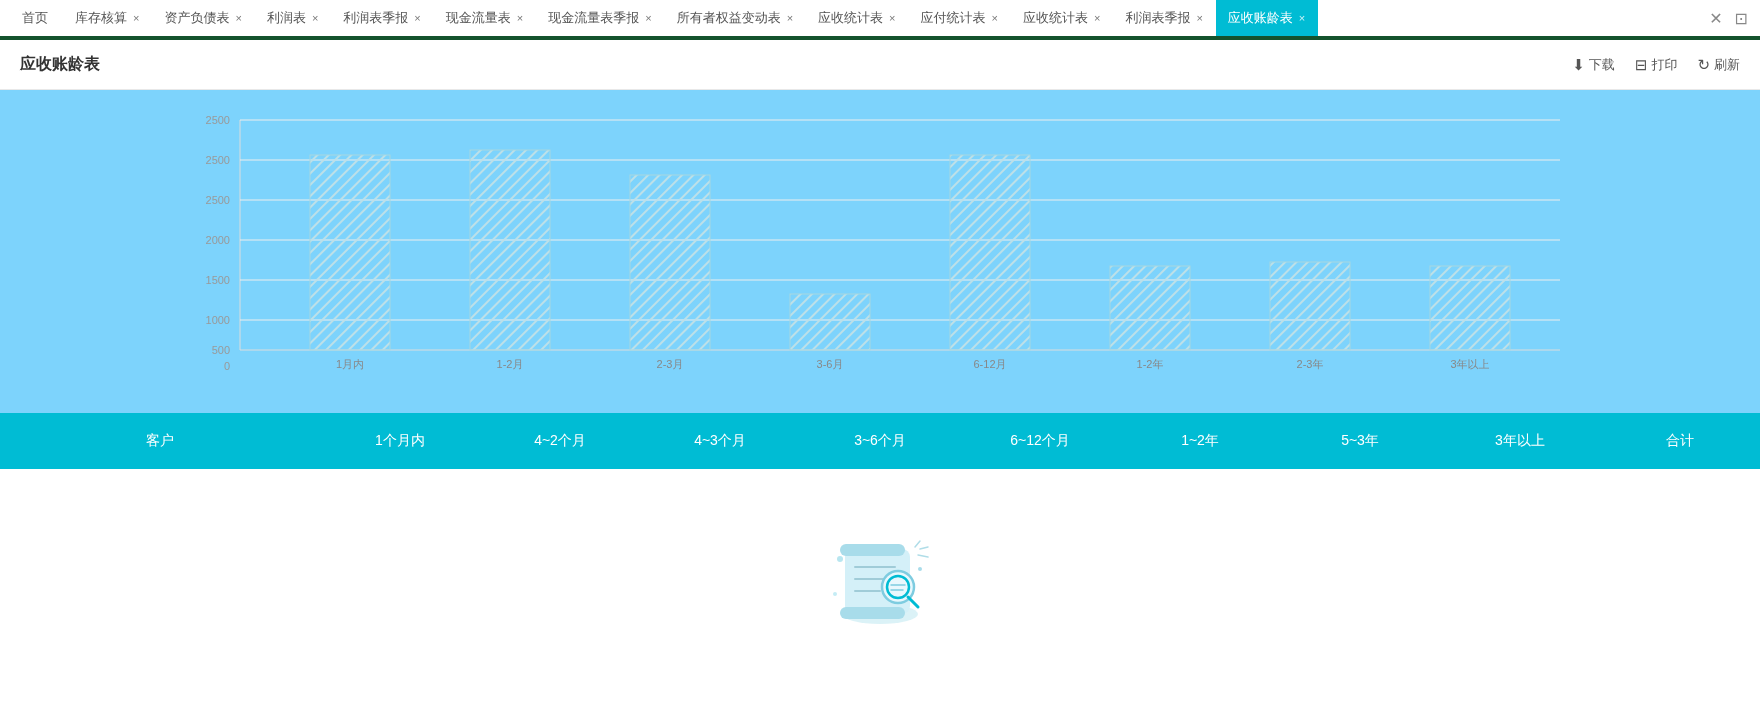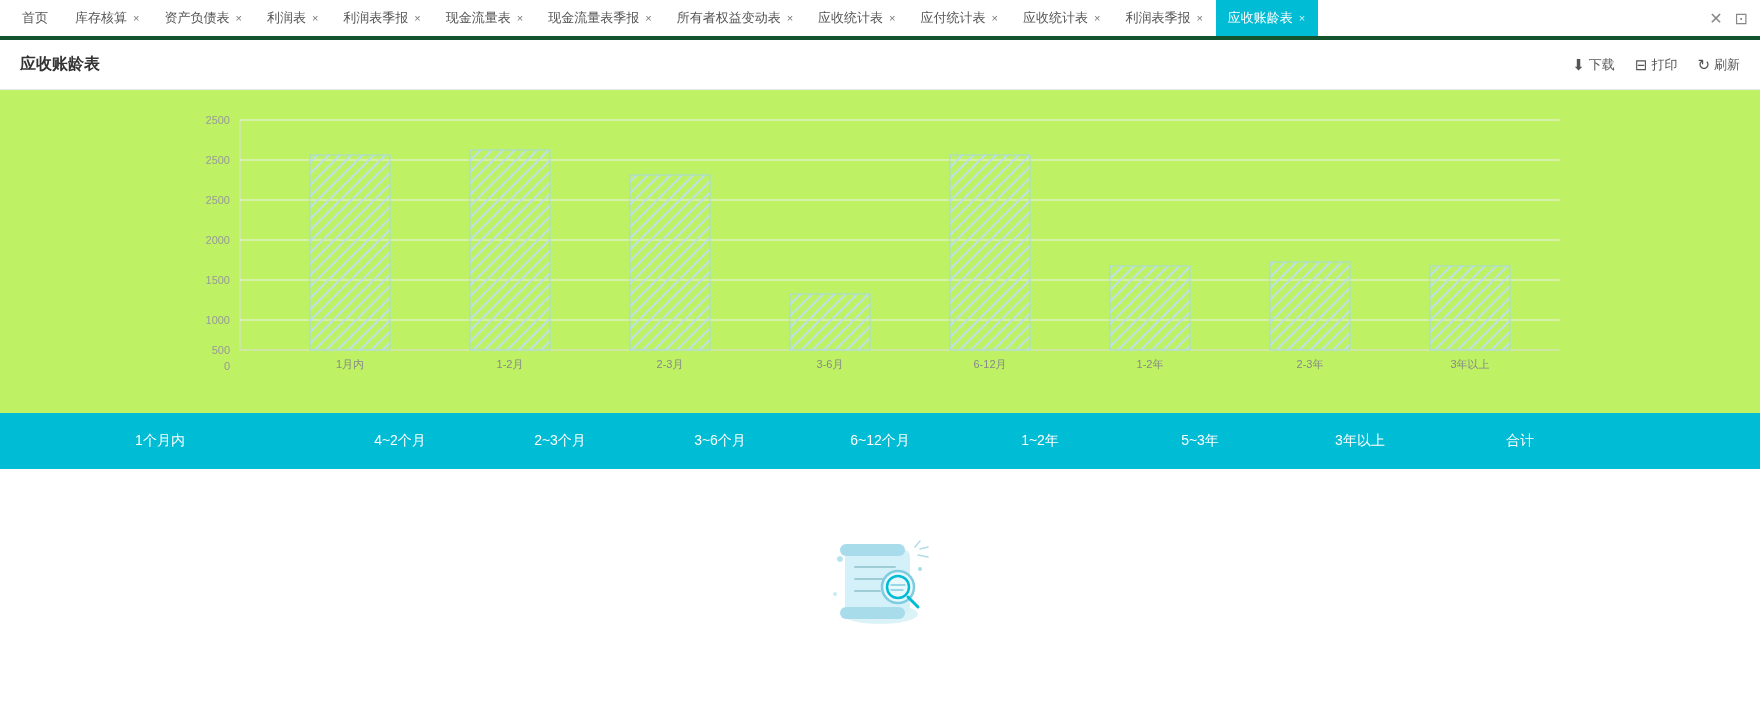--- a/index.html
+++ b/index.html
@@ -88,21 +88,21 @@
     
     .main-content {
       background: #fff;
       margin: 0;
       min-height: calc(720px - 90px);
     }
 
     
     .chart-area {
       padding: 20px 40px;
-      background: #bef264;
+      background: #7dd3fc;
     }
 
     
     .chart-container {
       width: 100%;
       position: relative;
     }
 
     
     .table-header {
@@ -276,23 +276,24 @@
         <text x="650" y="258" text-anchor="middle" font-size="11" fill="#888">3-6月</text>
         <text x="810" y="258" text-anchor="middle" font-size="11" fill="#888">6-12月</text>
         <text x="970" y="258" text-anchor="middle" font-size="11" fill="#888">1-2年</text>
         <text x="1130" y="258" text-anchor="middle" font-size="11" fill="#888">2-3年</text>
         <text x="1290" y="258" text-anchor="middle" font-size="11" fill="#888">3年以上</text>
       </svg>
     </div>
   </div>
 
   <div class="table-header">
+    <div class="table-header-cell">客户</div>
     <div class="table-header-cell">1个月内</div>
     <div class="table-header-cell">4~2个月</div>
-    <div class="table-header-cell">2~3个月</div>
+    <div class="table-header-cell">4~3个月</div>
     <div class="table-header-cell">3~6个月</div>
     <div class="table-header-cell">6~12个月</div>
     <div class="table-header-cell">1~2年</div>
     <div class="table-header-cell">5~3年</div>
     <div class="table-header-cell">3年以上</div>
     <div class="table-header-cell">合计</div>
   </div>
 
   <div class="empty-state">
     <div class="empty-icon">

